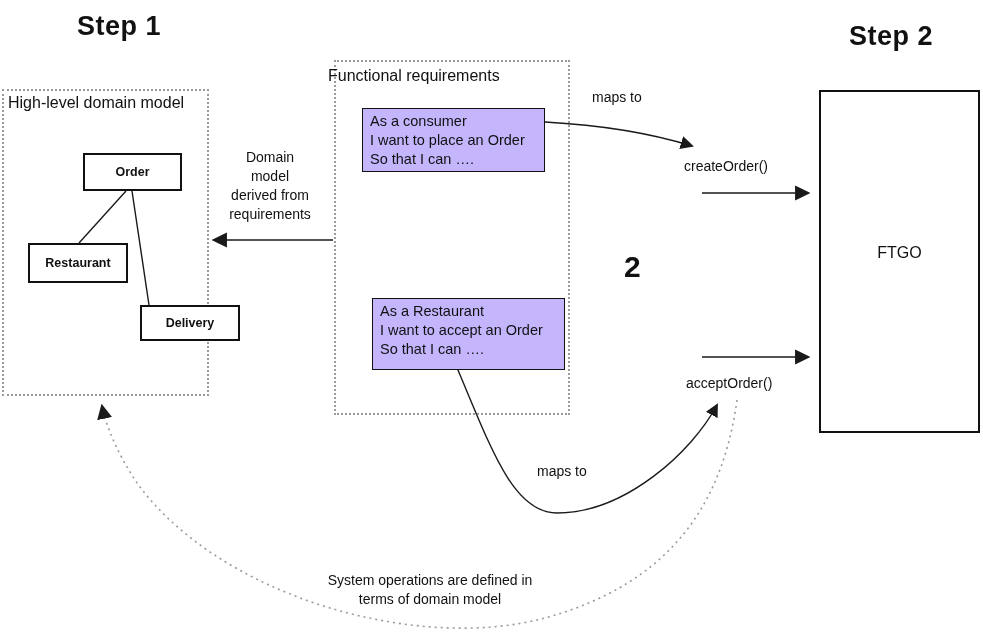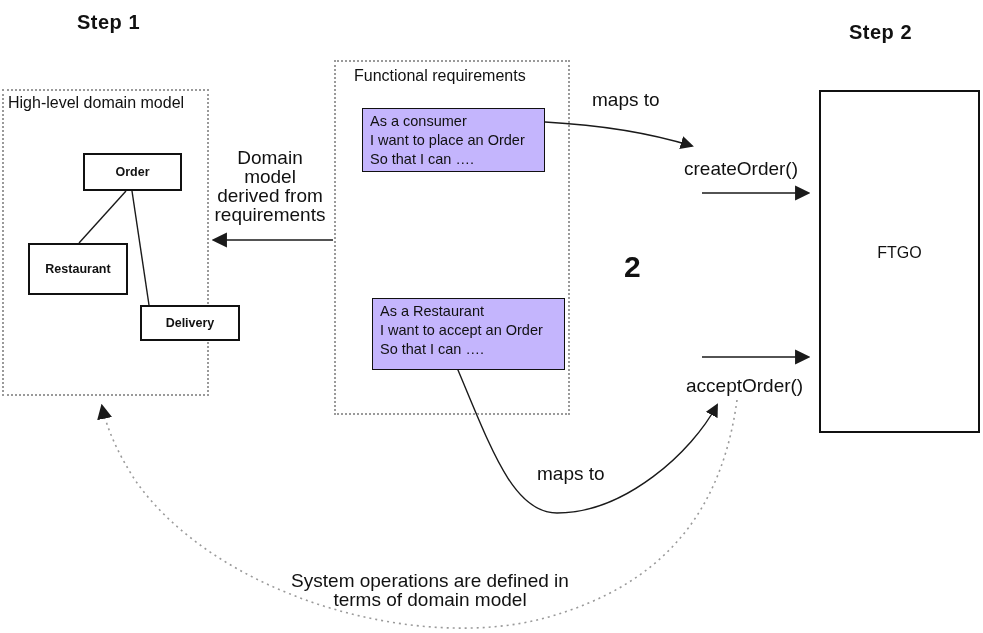--- a/index.html
+++ b/index.html
@@ -1,34 +1,34 @@
 <!DOCTYPE html>
 <html><head>
 <meta charset="utf-8">
 <style>
   html,body{margin:0;padding:0;}
   body{
     width:983px;height:633px;position:relative;background:#ffffff;
     font-family:"Liberation Sans", sans-serif;color:#111;overflow:hidden;
   }
   #lines{position:absolute;left:0;top:0;width:983px;height:633px;pointer-events:none;}
-  .step-title{position:absolute;font-size:20px;font-weight:bold;letter-spacing:.5px;}
+  .step-title{position:absolute;font-size:27px;font-weight:bold;letter-spacing:.5px;}
   .dotted-box{position:absolute;border:2px dotted #9a9a9a;background:transparent;}
   .container-label{position:absolute;font-size:16px;}
   .entity{
     position:absolute;border:2px solid #111;background:#fff;box-sizing:border-box;
     display:flex;align-items:center;justify-content:center;
     font-size:12.5px;font-weight:bold;
   }
   .story{
     position:absolute;border:1.5px solid #111;background:#c4b5fd;box-sizing:border-box;
     font-size:14.5px;line-height:19px;padding:3px 0 0 7px;white-space:pre-line;
     overflow:hidden;
   }
-  .note{position:absolute;font-size:19px;}
+  .note{position:absolute;font-size:14px;}
   .centered{text-align:center;white-space:pre-line;line-height:19px;}
   #derived-note{left:213px;top:148px;width:114px;}
   #maps-to-top{left:592px;top:89px;}
   #create-order-label{left:684px;top:158px;}
   #accept-order-label{left:686px;top:375px;}
   #maps-to-bottom{left:537px;top:463px;}
   #figure-number{position:absolute;left:624px;top:250px;font-size:30px;font-weight:bold;}
   #system-note{left:270px;top:571px;width:320px;}
   #ftgo-box{
     position:absolute;left:819px;top:90px;width:161px;height:343px;
@@ -63,29 +63,29 @@
 </svg>
 
 <div class="step-title" style="left:77px;top:11px;">Step 1</div>
 <div class="step-title" style="left:849px;top:21px;">Step 2</div>
 
 <div class="dotted-box" style="left:2px;top:89px;width:203px;height:303px;"></div>
 <div class="container-label" style="left:8px;top:94px;">High-level domain model</div>
 <div class="entity" style="left:83px;top:153px;width:99px;height:38px;">
   <span>Order</span>
 </div>
-<div class="entity" style="left:28px;top:243px;width:100px;height:52px;">
+<div class="entity" style="left:28px;top:243px;width:100px;height:40px;">
   <span>Restaurant</span>
 </div>
 <div class="entity" style="left:100px;top:305px;width:100px;height:36px;margin-left:40px;">
   <span>Delivery</span>
 </div>
 
 <div class="dotted-box" style="left:334px;top:60px;width:232px;height:351px;"></div>
-<div class="container-label" style="left:354px;top:67px;">Functional requirements</div>
+<div class="container-label" style="left:328px;top:67px;">Functional requirements</div>
 <div class="story" style="left:362px;top:108px;width:183px;height:64px;">As a consumer
 I want to place an Order
 So that I can ….</div>
 <div class="story" style="left:372px;top:298px;width:193px;height:72px;">As a Restaurant
 I want to accept an Order
 So that I can ….</div>
 
 <div class="note centered" id="derived-note">Domain
 model
 derived from

